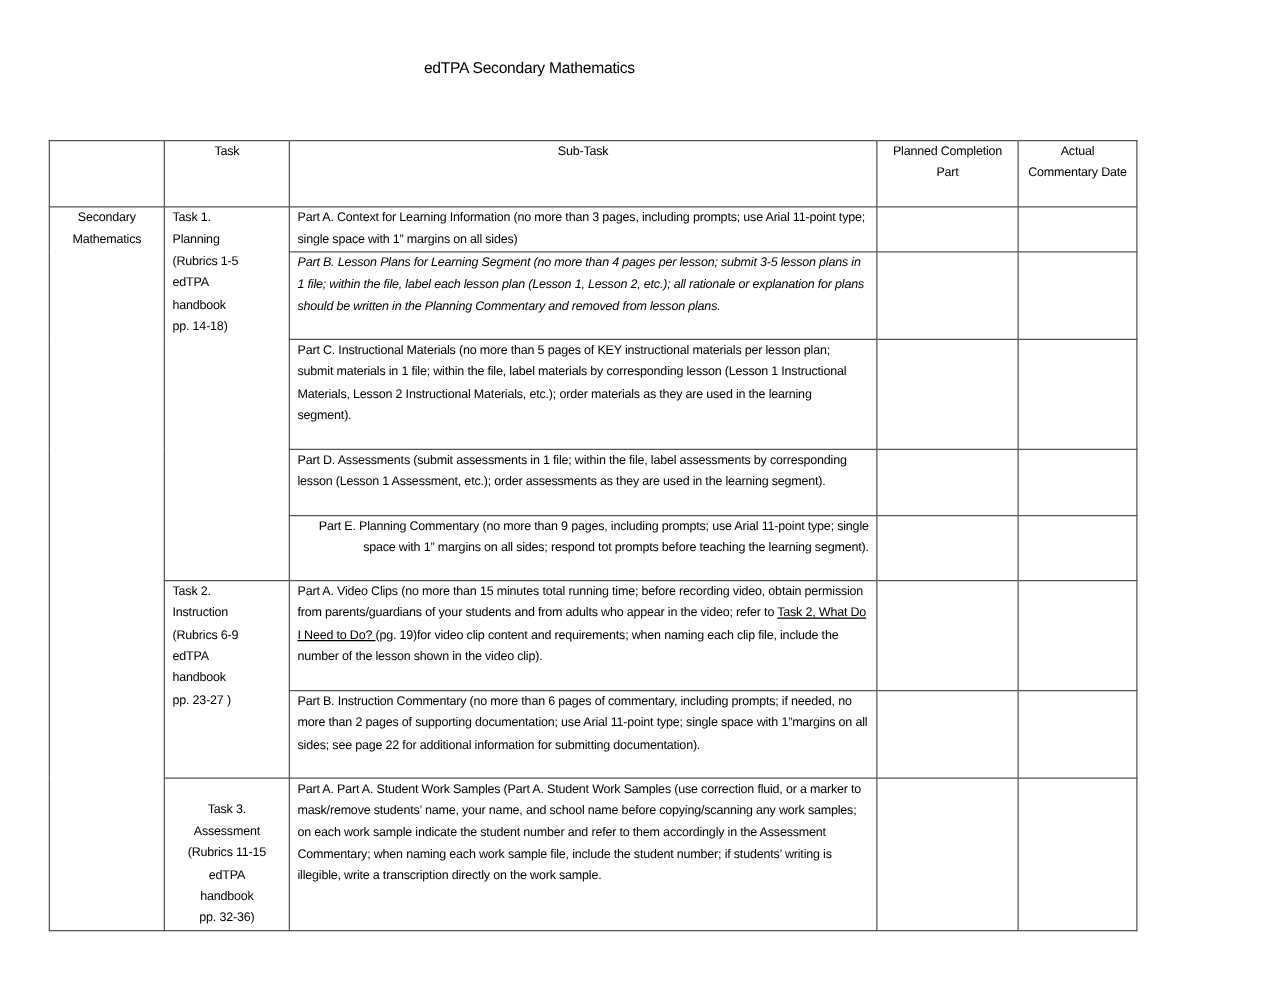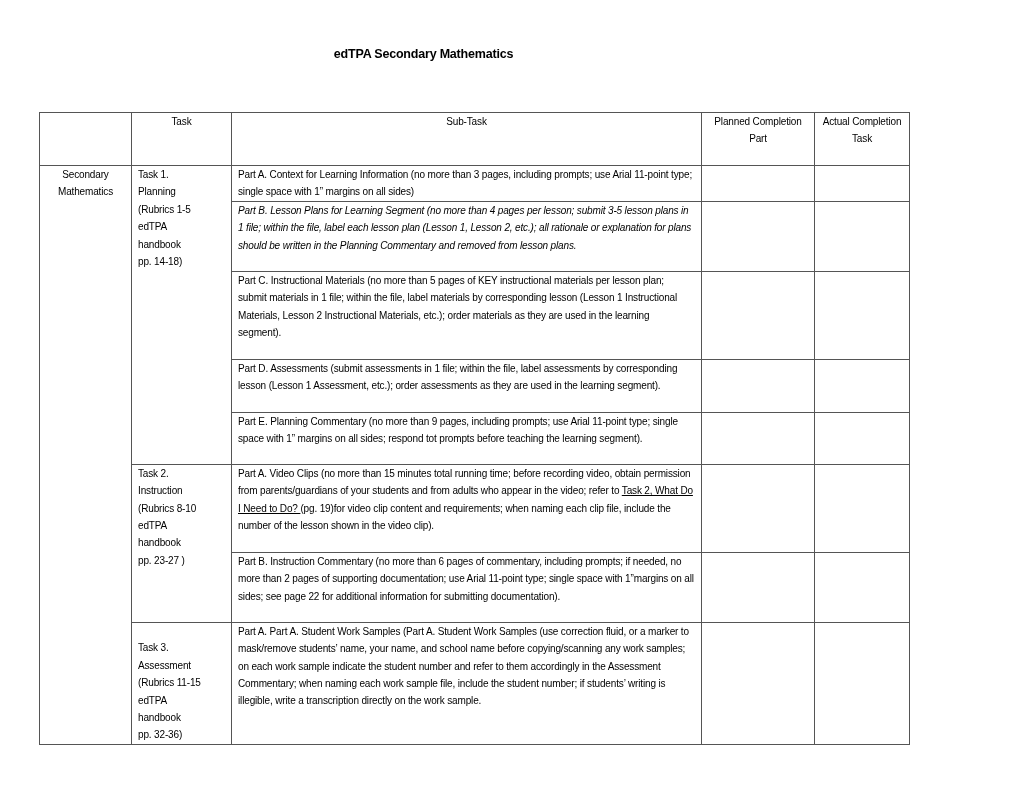--- a/index.html
+++ b/index.html
@@ -15,21 +15,21 @@
       font-family: "Liberation Sans", sans-serif;
       color: #000;
     }
     .doc-title {
       position: absolute;
       top: 47px;
       left: 0;
       width: 847px;
       text-align: center;
       font-size: 12.5px;
-      font-weight: bold;
+      font-weight: normal;
       letter-spacing: -0.2px;
     }
     table.tracker {
       position: absolute;
       left: 39px;
       top: 112px;
       border-collapse: collapse;
       table-layout: fixed;
       width: 870px;
       font-size: 10px;
@@ -88,21 +88,21 @@
       <col class="c3">
       <col class="c4">
       <col class="c5">
   </colgroup>
   <thead>
     <tr style="height:53px;">
       <th class="hdr"></th>
       <th class="hdr">Task</th>
       <th class="hdr">Sub-Task</th>
       <th class="hdr">Planned Completion Part</th>
-      <th class="hdr">Actual Completion Task</th>
+      <th class="hdr">Actual Commentary Date</th>
     </tr>
   </thead>
   <tbody>
 
     <tr style="height:35px;">
       <td class="subject" rowspan="8">Secondary Mathematics</td>
       <td class="task" rowspan="5">Task 1.
 Planning
 (Rubrics 1-5
 edTPA
@@ -120,45 +120,45 @@
     <tr style="height:88px;">
       <td class="subtask">Part C. Instructional Materials (no more than 5 pages of KEY instructional materials per lesson plan; submit materials in 1 file; within the file, label materials by corresponding lesson (Lesson 1 Instructional Materials, Lesson 2 Instructional Materials, etc.); order materials as they are  used in the learning segment).</td>
       <td class="date-cell"></td>
       <td class="date-cell"></td>
     </tr>
     <tr style="height:53px;">
       <td class="subtask">Part D. Assessments (submit assessments in 1 file; within the file, label assessments by corresponding lesson (Lesson 1 Assessment, etc.); order assessments as they are used in the learning segment).</td>
       <td class="date-cell"></td>
       <td class="date-cell"></td>
     </tr>
-    <tr style="height:52px;">
+    <tr style="height:52px;text-align:right;">
       <td class="subtask">Part E. Planning Commentary (no more than 9 pages, including prompts; use Arial 11-point type; single space with 1” margins on all sides; respond tot prompts before teaching the learning segment).</td>
       <td class="date-cell"></td>
       <td class="date-cell"></td>
     </tr>
 
     <tr style="height:88px;">
       <td class="task top" rowspan="2">Task 2.
 Instruction
-(Rubrics 8-10
+(Rubrics 6-9
 edTPA
 handbook
 pp. 23-27 )</td>
       <td class="subtask"><span>Part A. Video Clips (no more than 15 minutes total running time; before recording video, obtain permission from parents/guardians of your students and from adults who appear in the video; refer to </span><span class="link-text">Task 2, What Do I Need to Do? </span><span>(pg. 19)for video clip content and requirements; when naming each clip file, include the number of the lesson shown in the video clip).</span></td>
       <td class="date-cell"></td>
       <td class="date-cell"></td>
     </tr>
     <tr style="height:70px;">
       <td class="subtask">Part B. Instruction Commentary (no more than 6 pages of commentary, including prompts; if needed, no more than 2 pages of supporting documentation; use Arial 11-point type; single space with 1”margins on all sides; see page 22 for additional information for submitting documentation).</td>
       <td class="date-cell"></td>
       <td class="date-cell"></td>
     </tr>
 
     <tr style="height:122px;">
-      <td class="task" style="vertical-align:bottom;">Task 3.
+      <td class="task" style="vertical-align:bottom;text-align:center;">Task 3.
 Assessment
 (Rubrics 11-15
 edTPA
 handbook
 pp. 32-36)</td>
       <td class="subtask">Part A. Part A. Student Work Samples (Part A. Student Work Samples (use correction fluid, or a marker to mask/remove students’ name, your name, and school name before copying/scanning any work samples; on each work sample indicate the student number and refer to them accordingly in the Assessment Commentary; when naming each work sample file, include the student number; if students’ writing is illegible, write a transcription directly on the work sample.</td>
       <td class="date-cell"></td>
       <td class="date-cell"></td>
     </tr>
   </tbody>

